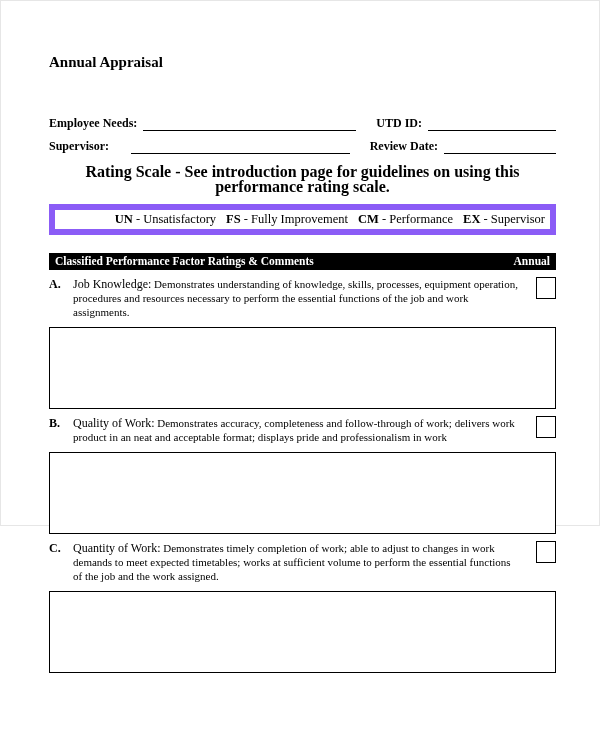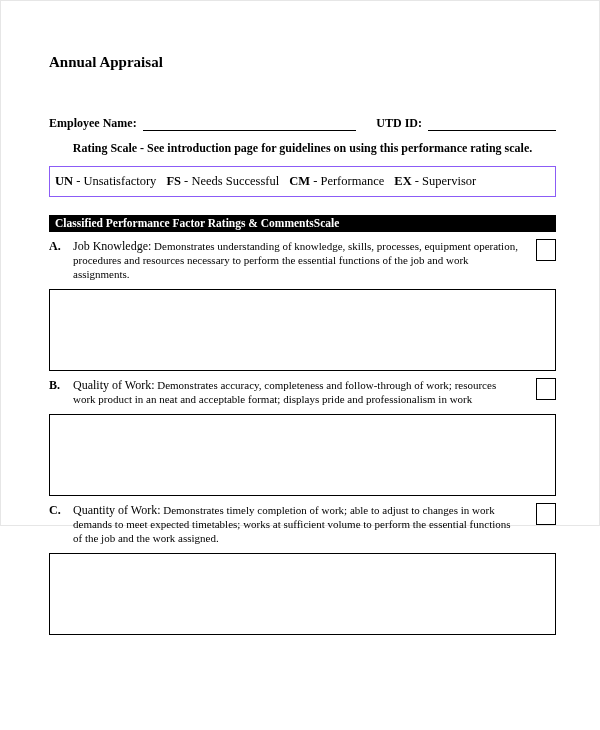--- a/index.html
+++ b/index.html
@@ -49,42 +49,43 @@
     outline:none;
     border-radius:0;
     min-width:0;
   }
   .w130 { flex:0 0 128px; }
   .w112 { flex:0 0 112px; }
   
   .scale-intro {
     text-align:center;
     font-weight:bold;
-    font-size:12px;
+    font-size:16px;
     margin-top:10px;
     line-height:15px;
   }
   .scale-box {
-    border:1px solid #8b5cf6;
+    border:6px solid #8b5cf6;
     margin-top:10px;
     height:31px;
     display:flex;
     align-items:center;
-    justify-content:flex-start;
+    justify-content:flex-end;
     font-size:12.5px;
     white-space:nowrap;
   }
   .scale-item { margin:0 5px; }
   .scale-item b { font-weight:bold; }
   
   .table-header {
     margin-top:18px;
     background:#000;
     color:#fff;
     display:flex;
+    justify-content:space-between;
     align-items:center;
     font-weight:bold;
     font-size:11.5px;
     padding:2px 6px 3px 6px;
     line-height:12px;
   }
   
   .section {
     display:flex;
     align-items:flex-start;
@@ -136,55 +137,61 @@
   }
 </style>
 </head>
 <body>
 
 <div class="page">
 
   <h1 class="title">Annual Appraisal</h1>
 
   <div class="frow">
-    <span class="flabel">Employee Name:</span>
+    <span class="flabel">Employee Needs:</span>
     <input class="fline" value="" style="">
     <span class="flabel ml">UTD ID:</span>
     <input class="fline w130" value="" style="">
   </div>
 
 
 
+  <div class="frow">
+    <span class="flabel flabel-fixed">Supervisor:</span>
+    <input class="fline" value="" style="">
+    <span class="flabel ml">Review Date:</span>
+    <input class="fline w112" value="" style="">
+  </div>
 
   <div class="scale-intro">Rating Scale - See introduction page for guidelines on using this performance rating scale.</div>
 
   <div class="scale-box">
     <span class="scale-item"><b>UN</b> <span>- Unsatisfactory</span></span>
-    <span class="scale-item"><b>FS</b> <span>- Needs Successful</span></span>
+    <span class="scale-item"><b>FS</b> <span>- Fully Improvement</span></span>
     <span class="scale-item"><b>CM</b> <span>- Performance</span></span>
     <span class="scale-item"><b>EX</b> <span>- Supervisor</span></span>
   </div>
 
   <div class="table-header">
     <span>Classified Performance Factor Ratings &amp; Comments</span>
-    <span>Scale</span>
+    <span>Annual</span>
   </div>
 
   <div class="section">
     <span class="sec-letter">A.</span>
     <span class="sec-text"><b class="sec-title">Job Knowledge:</b> <span>Demonstrates understanding of knowledge, skills, processes, equipment operation, procedures and resources necessary to perform the essential functions of the job and work assignments.</span></span>
     <span class="rating-cell">
       <input class="rating-box" value="" style="">
     </span>
   </div>
   <textarea class="comment-box" style=""></textarea>
 
   <div class="section">
     <span class="sec-letter">B.</span>
-    <span class="sec-text"><b class="sec-title">Quality of Work:</b> <span>Demonstrates accuracy, completeness and follow-through of work; resources work product in an neat and acceptable format; displays pride and professionalism in work</span></span>
+    <span class="sec-text"><b class="sec-title">Quality of Work:</b> <span>Demonstrates accuracy, completeness and follow-through of work; delivers work product in an neat and acceptable format; displays pride and professionalism in work</span></span>
     <span class="rating-cell">
       <input class="rating-box" value="" style="">
     </span>
   </div>
   <textarea class="comment-box" style=""></textarea>
 
   <div class="section">
     <span class="sec-letter">C.</span>
     <span class="sec-text"><b class="sec-title">Quantity of Work:</b> <span>Demonstrates timely completion of work; able to adjust to changes in work demands to meet expected timetables; works at sufficient volume to perform the essential functions of the job and the work assigned.</span></span>
     <span class="rating-cell">

